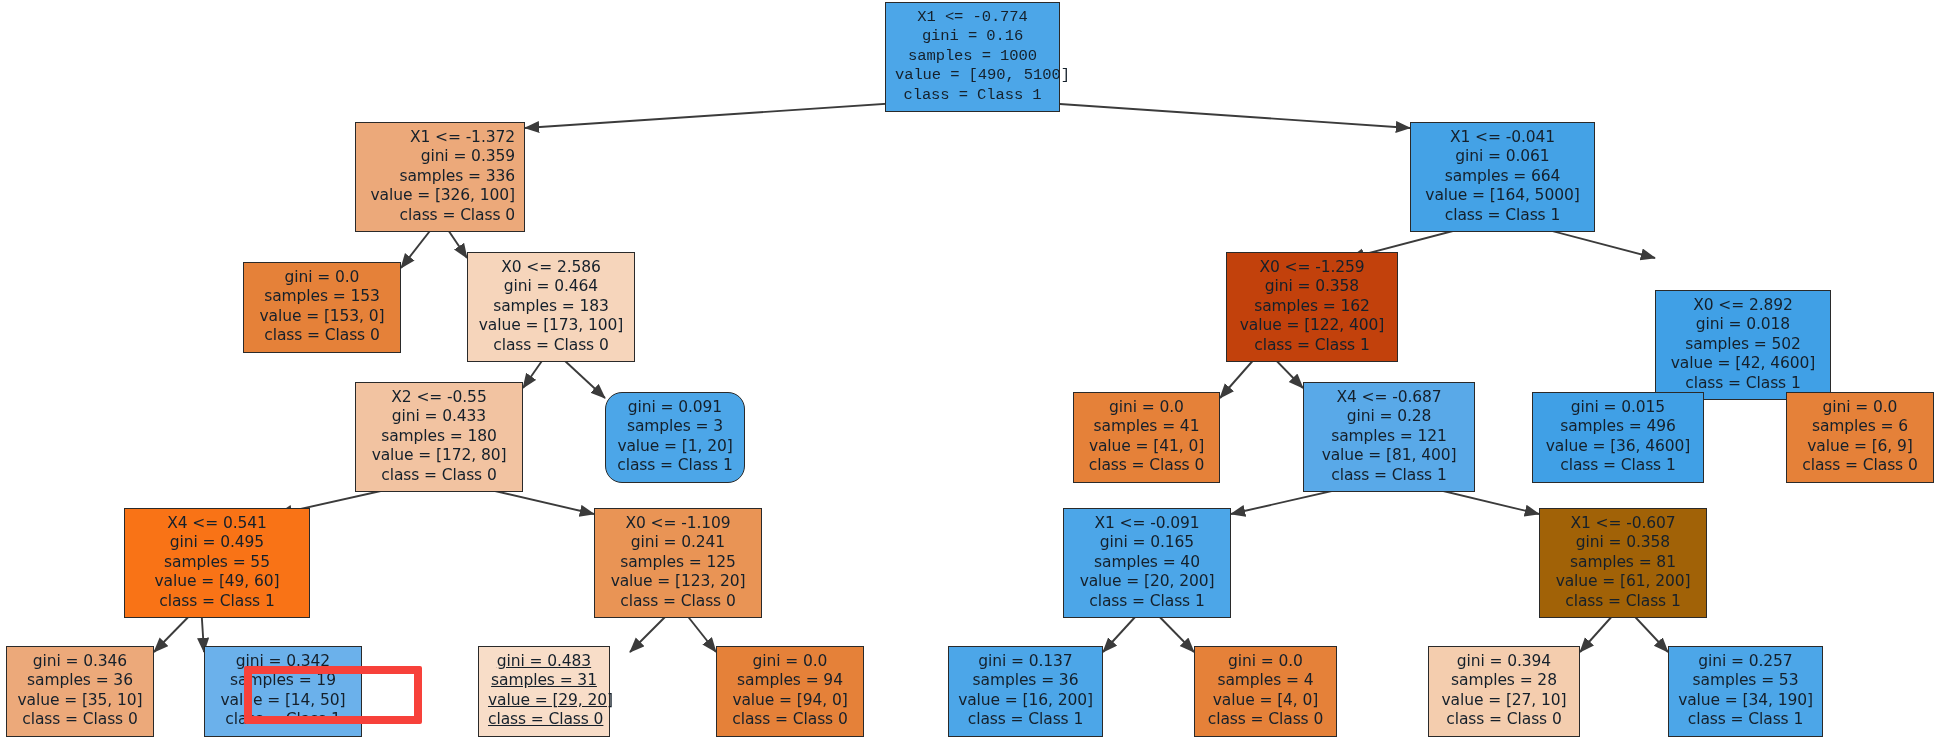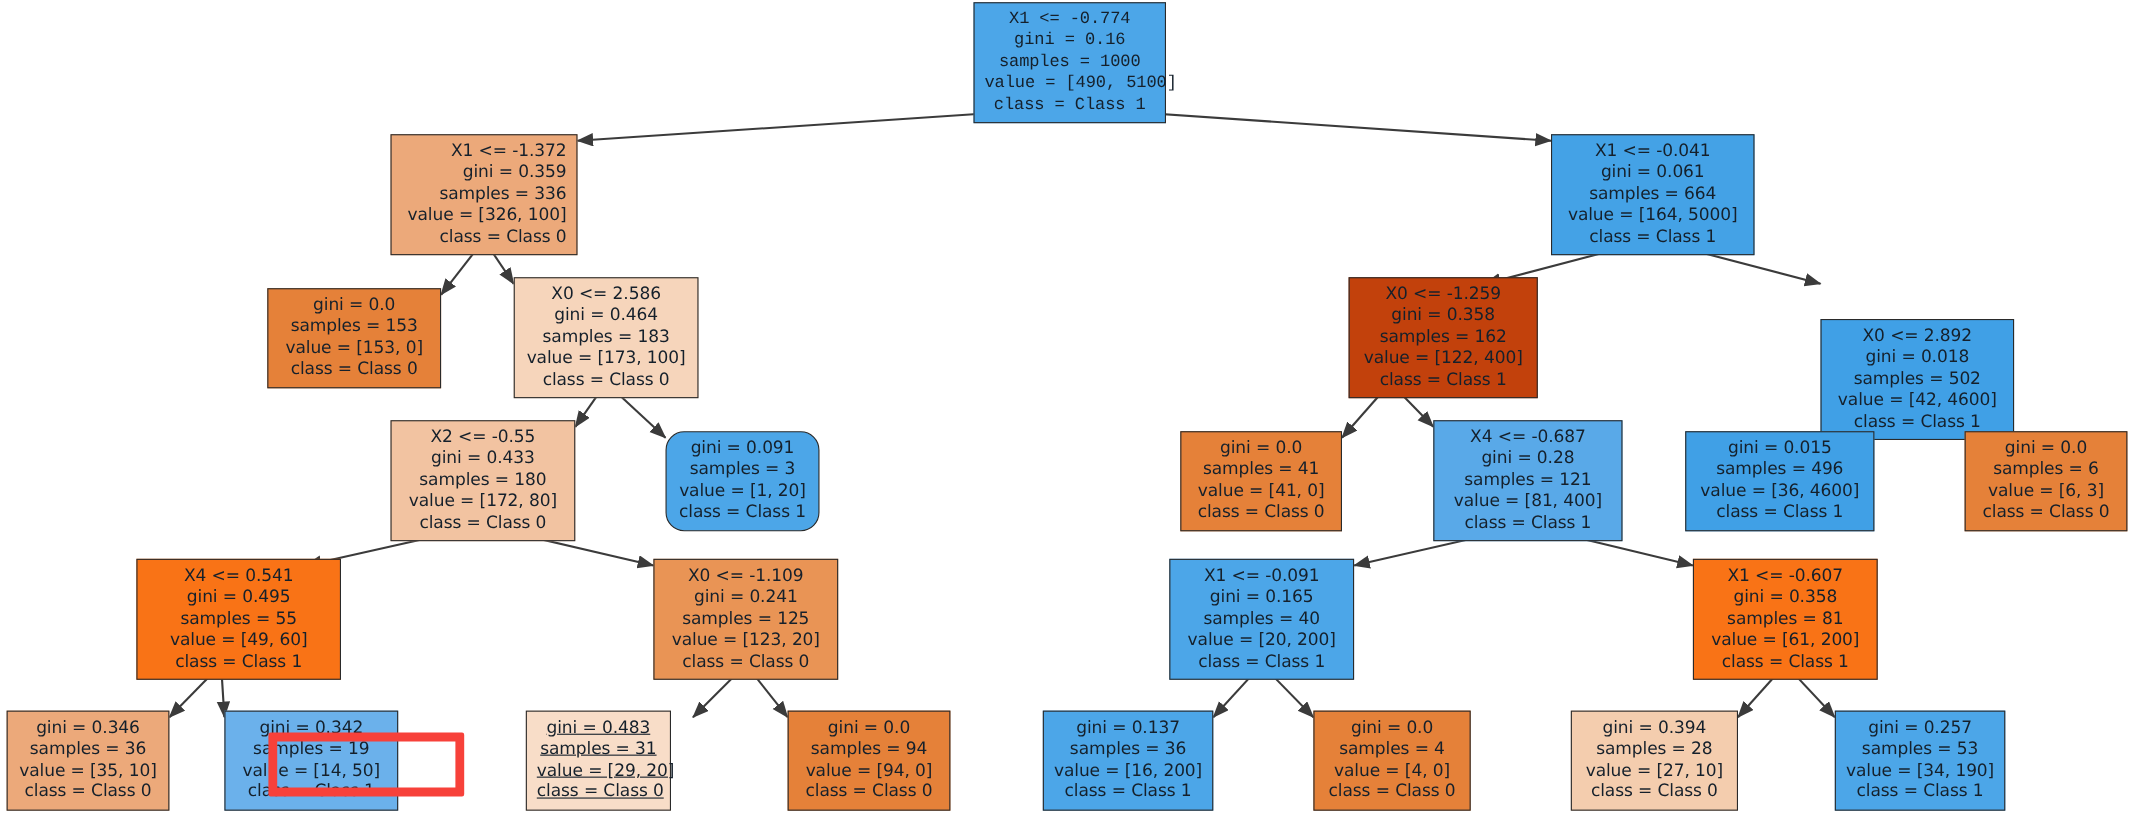--- a/index.html
+++ b/index.html
@@ -161,21 +161,21 @@
       </div>
       <div class="node" style="left: 1532px; top: 392px; width: 172px; min-height: 78px; background: rgb(64, 160, 230);">
         <span class="ln">gini = 0.015</span>
         <span class="ln">samples = 496</span>
         <span class="ln">value = [36, 4600]</span>
         <span class="ln">class = Class 1</span>
       </div>
       <div class="node" style="left: 1786px; top: 392px; width: 148px; min-height: 78px; background: rgb(229, 129, 57);">
         <span class="ln">gini = 0.0</span>
         <span class="ln">samples = 6</span>
-        <span class="ln">value = [6, 3]</span>
+        <span class="ln">value = [6, 9]</span>
         <span class="ln">class = Class 0</span>
       </div>
       <div class="node" style="left: 124px; top: 508px; width: 186px; min-height: 96px; background: #f97316;">
         <span class="ln">X4 &lt;= 0.541</span>
         <span class="ln">gini = 0.495</span>
         <span class="ln">samples = 55</span>
         <span class="ln">value = [49, 60]</span>
         <span class="ln">class = Class 1</span>
       </div>
       <div class="node" style="left: 594px; top: 508px; width: 168px; min-height: 96px; background: rgb(233, 148, 85);">
@@ -185,21 +185,21 @@
         <span class="ln">value = [123, 20]</span>
         <span class="ln">class = Class 0</span>
       </div>
       <div class="node" style="left: 1063px; top: 508px; width: 168px; min-height: 96px; background: rgb(76, 166, 232);">
         <span class="ln">X1 &lt;= -0.091</span>
         <span class="ln">gini = 0.165</span>
         <span class="ln">samples = 40</span>
         <span class="ln">value = [20, 200]</span>
         <span class="ln">class = Class 1</span>
       </div>
-      <div class="node" style="left: 1539px; top: 508px; width: 168px; min-height: 96px; background: #f97316;">
+      <div class="node" style="left: 1539px; top: 508px; width: 168px; min-height: 96px; background: #a16207;">
         <span class="ln">X1 &lt;= -0.607</span>
         <span class="ln">gini = 0.358</span>
         <span class="ln">samples = 81</span>
         <span class="ln">value = [61, 200]</span>
         <span class="ln">class = Class 1</span>
       </div>
       <div class="node" style="left: 6px; top: 646px; width: 148px; min-height: 78px; background: rgb(236, 169, 122);">
         <span class="ln">gini = 0.346</span>
         <span class="ln">samples = 36</span>
         <span class="ln">value = [35, 10]</span>

